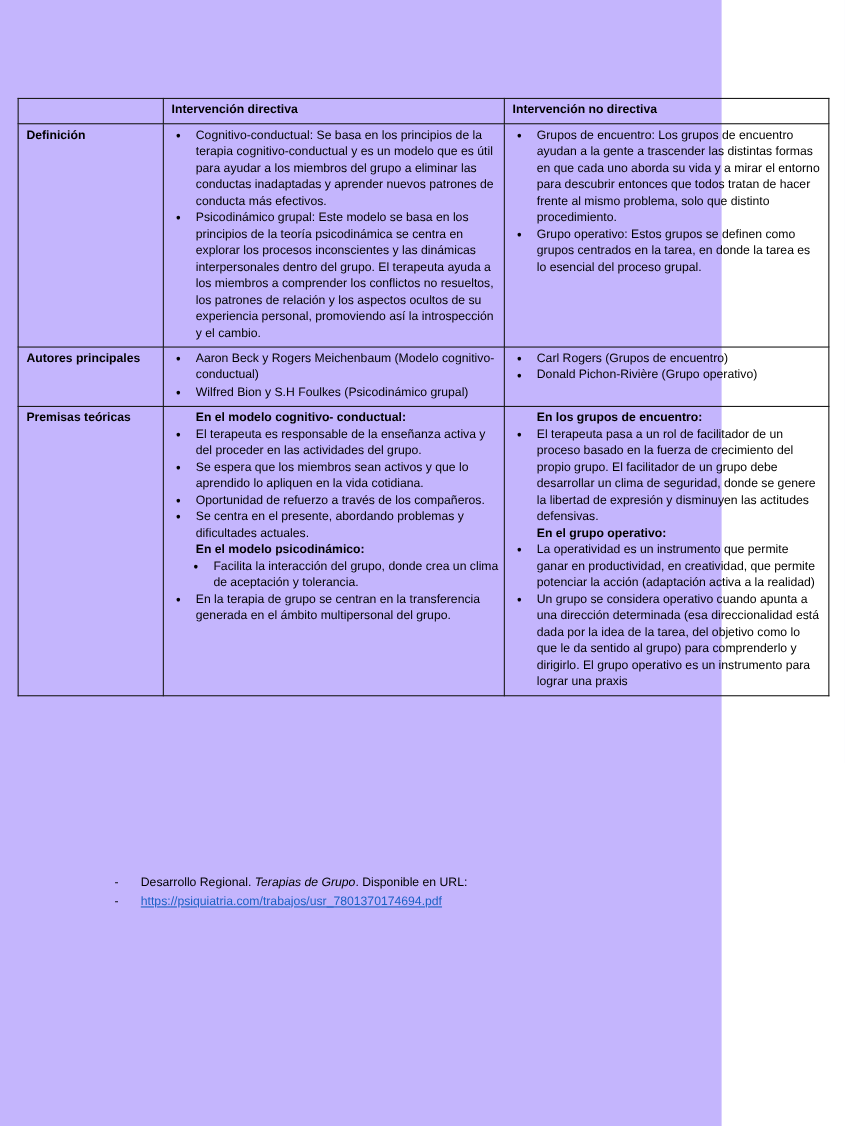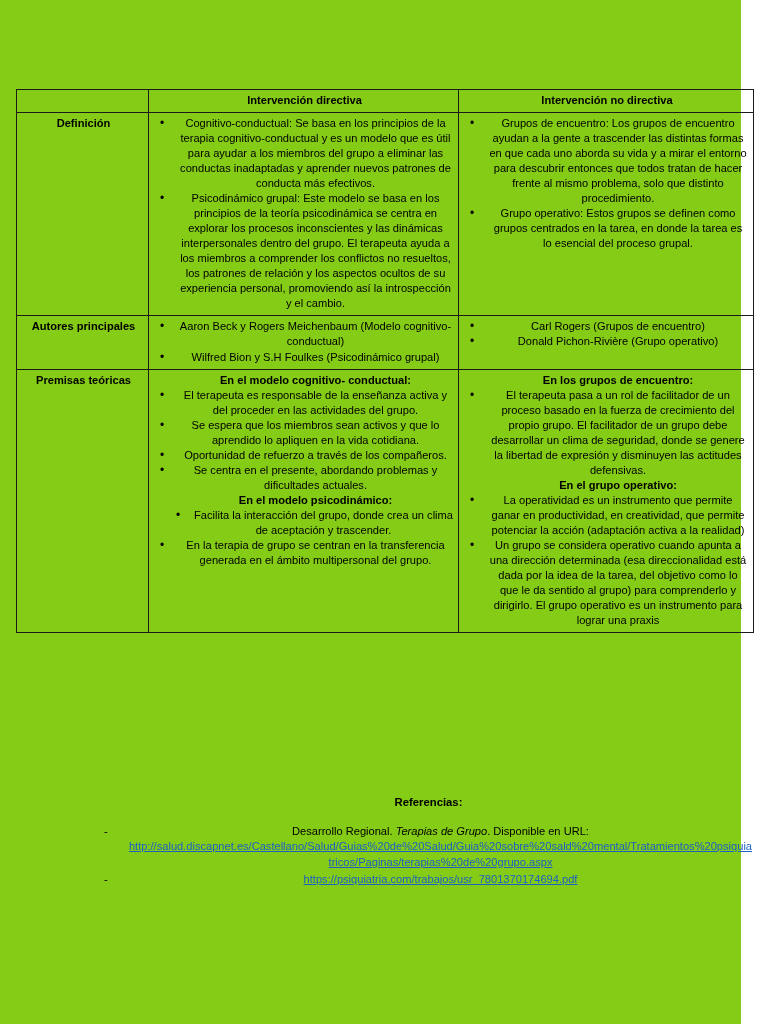--- a/index.html
+++ b/index.html
@@ -11,24 +11,23 @@
     width: 768px;
     height: 1024px;
     font-family: "Liberation Sans", sans-serif;
     color: #000000;
     position: relative;
     overflow: hidden;
   }
   .page {
     position: absolute;
     left: 0; top: 0;
-    width: 741px;
+    width: 656px;
     height: 1024px;
-    background: #84cc16;
-    text-align: center;
+    background: #c4b5fd;
   }
   table.doc-table {
     position: absolute;
     left: 16px;
     top: 89px;
     width: 737px;
     border-collapse: collapse;
     table-layout: fixed;
   }
   table.doc-table td {
@@ -183,21 +182,21 @@
         <td>
           <div class="subhead">En el modelo cognitivo- conductual:</div>
           <ul class="bl">
             <li>El terapeuta es responsable de la enseñanza activa y del proceder en las actividades del grupo.</li>
             <li>Se espera que los miembros sean activos y que lo aprendido lo apliquen en la vida cotidiana.</li>
             <li>Oportunidad de refuerzo a través de los compañeros.</li>
             <li>Se centra en el presente, abordando problemas y dificultades actuales.</li>
           </ul>
           <div class="subhead">En el modelo psicodinámico:</div>
           <ul class="bl indent2">
-            <li>Facilita la interacción del grupo, donde crea un clima de aceptación y trascender.</li>
+            <li>Facilita la interacción del grupo, donde crea un clima de aceptación y tolerancia.</li>
           </ul>
           <ul class="bl">
             <li>En la terapia de grupo se centran en la transferencia generada en el ámbito multipersonal del grupo.</li>
           </ul>
         </td>
         <td>
           <div class="subhead">En los grupos de encuentro:</div>
           <ul class="bl">
             <li>El terapeuta pasa a un rol de facilitador de un proceso basado en la fuerza de crecimiento del propio grupo. El facilitador de un grupo debe desarrollar un clima de seguridad, donde se genere la libertad de expresión y disminuyen las actitudes defensivas.</li>
           </ul>
@@ -206,25 +205,23 @@
             <li>La operatividad es un instrumento que permite ganar en productividad, en creatividad, que permite potenciar la acción (adaptación activa a la realidad)</li>
             <li>Un grupo se considera operativo cuando apunta a una dirección determinada (esa direccionalidad está dada por la idea de la tarea, del objetivo como lo que le da sentido al grupo) para comprenderlo y dirigirlo. El grupo operativo es un instrumento para lograr una praxis</li>
           </ul>
         </td>
       </tr>
 
     </tbody>
   </table>
 
   <div class="refs">
-    <div class="refs-title">Referencias:</div>
     <ul class="dashlist">
       <li>
         <span class="ref-line"><span>Desarrollo Regional. </span><span class="ital">Terapias de Grupo</span><span>. Disponible en URL:</span></span>
-        <a class="link ref-line" href="#">http://salud.discapnet.es/Castellano/Salud/Guias%20de%20Salud/Guia%20sobre%20sald%20mental/Tratamientos%20psiquiatricos/Paginas/terapias%20de%20grupo.aspx</a>
       </li>
       <li>
         <a class="link ref-line" href="#">https://psiquiatria.com/trabajos/usr_7801370174694.pdf</a>
       </li>
     </ul>
   </div>
 
 </div>
 
 </body></html>

